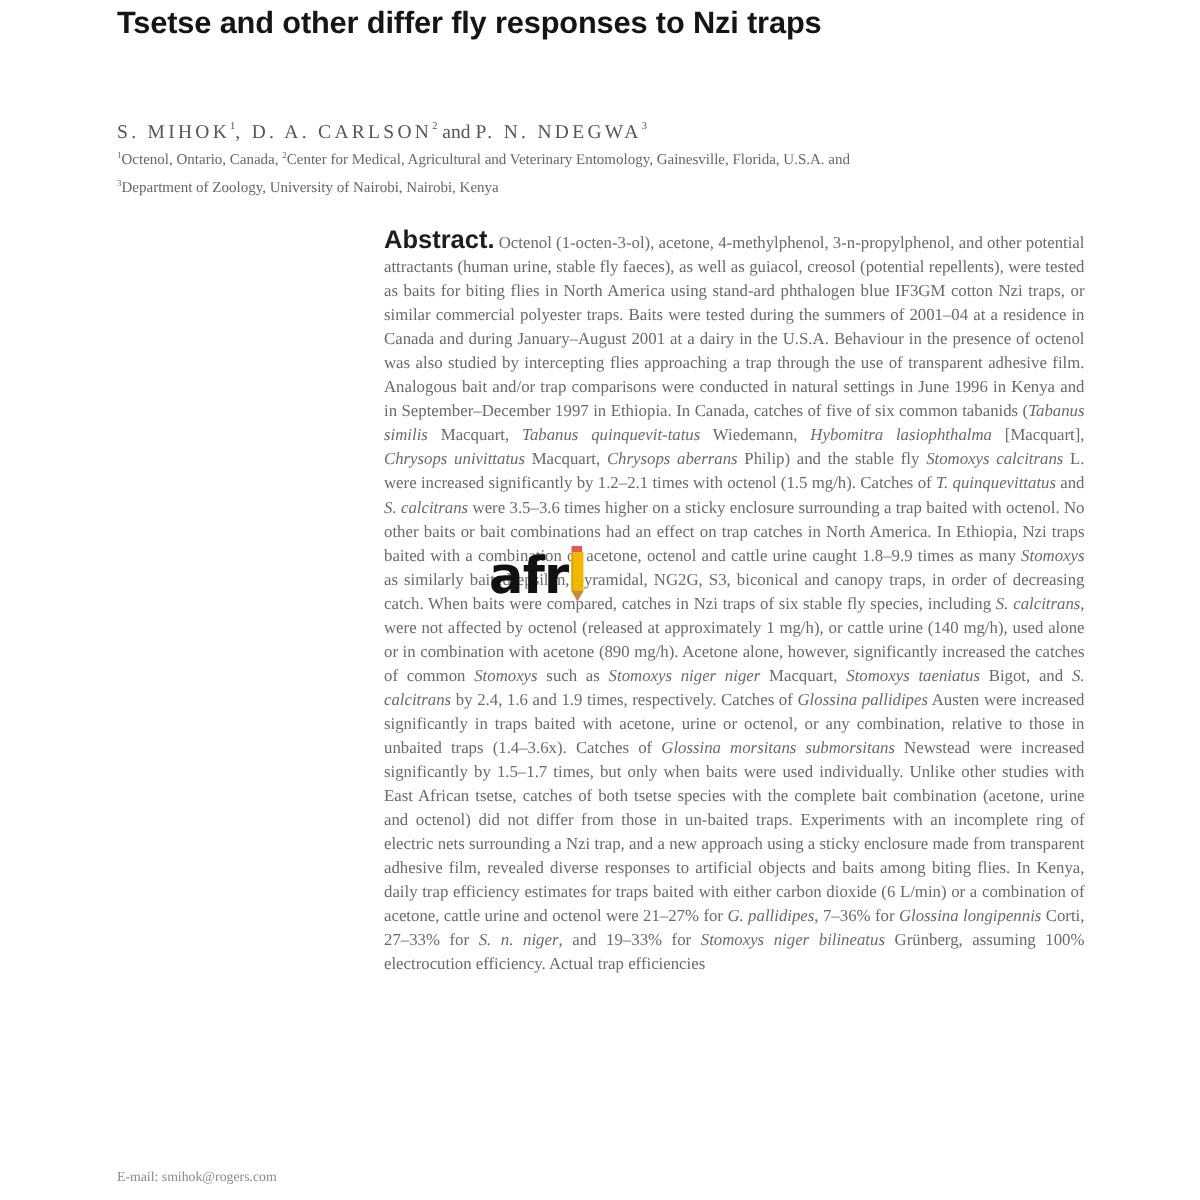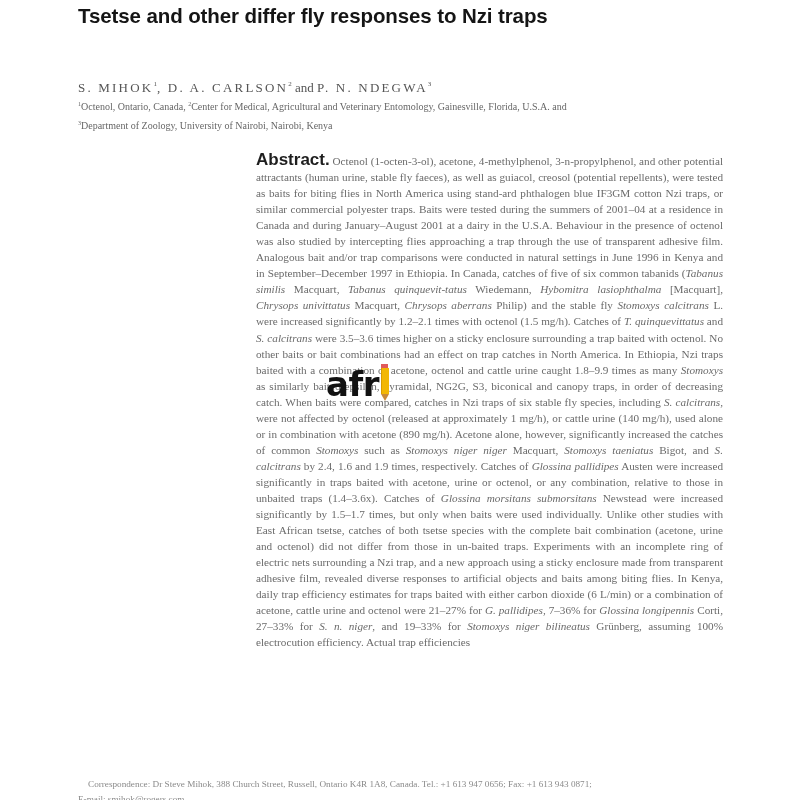--- a/index.html
+++ b/index.html
@@ -70,15 +70,14 @@
 <div class="watermark">
   <span>afr</span>
   <span class="pencil">
     <span class="eraser"></span>
       <span class="body"></span>
       <span class="tip"></span>
   </span>
 </div>
 
 <div class="footnote">
-  <div class="indent">Correspondence: Dr Steve Mihok, 388 Church Street, Russell, Ontario K4R 1A8, Canada. Tel.: +1 613 947 0656; Fax: +1 613 943 0871;</div>
   <div>E-mail: smihok@rogers.com</div>
 </div>
 
 </body></html>

